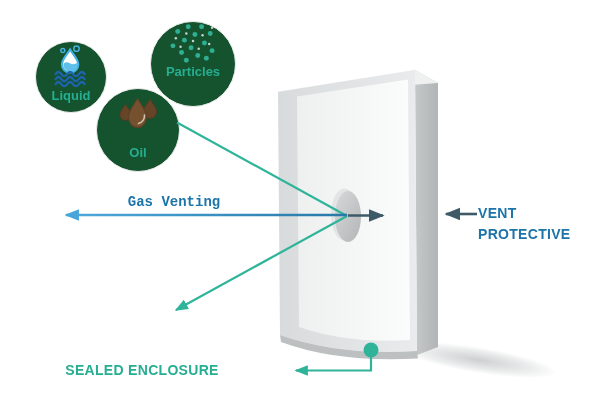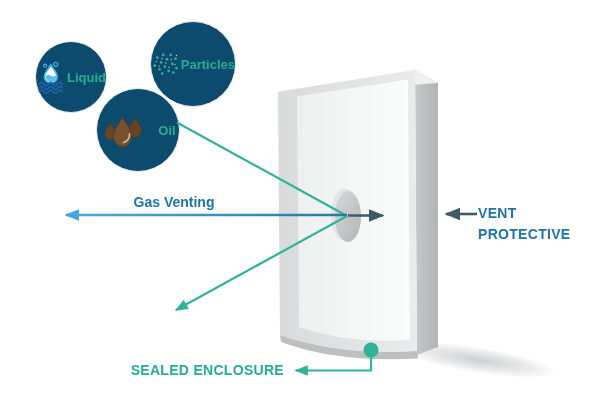--- a/index.html
+++ b/index.html
@@ -2,37 +2,37 @@
 <html><head>
 <meta charset="utf-8">
 <style>
   html,body{margin:0;padding:0;background:#fff;}
   #stage{
     position:relative;width:600px;height:400px;background:#ffffff;overflow:hidden;
     font-family:"Liberation Sans", sans-serif;
   }
   .circle{
     position:absolute;border-radius:50%;
-    background:#0c4a6e;border:1px solid #ececed;
+    background:#14532d;border:1px solid #ececed;
     box-sizing:border-box;
-    display:flex;flex-direction:row;align-items:center;justify-content:center;
+    display:flex;flex-direction:column;align-items:center;
     z-index:1;
   }
   .circle .clabel{
     font-weight:bold;font-size:13px;color:#26ae92;line-height:14px;margin-top:1px;
   }
   #circle-liquid{left:35px;top:41px;width:72px;height:72px;}
   #circle-particles{left:150px;top:21px;width:86px;height:86px;}
   #circle-oil{left:96px;top:88px;width:84px;height:84px;z-index:2;gap:12px;}
   #diagram-svg{position:absolute;left:0;top:0;z-index:3;pointer-events:none;}
   .lbl{position:absolute;z-index:4;font-weight:bold;}
-  #lbl-gas-venting{left:104px;top:194px;width:140px;text-align:center;font-size:14px;color:#1c74a8;}
+  #lbl-gas-venting{left:104px;top:194px;width:140px;text-align:center;font-size:14px;color:#1c74a8;font-family:Liberation Mono, monospace;}
   #lbl-pressure-eq{left:92px;top:219px;width:164px;text-align:center;font-size:14px;color:#1c74a8;}
   #lbl-protective{left:478px;top:203px;font-size:14px;line-height:21px;color:#1c74a8;letter-spacing:.3px;}
-  #lbl-sealed{left:0px;top:362px;width:284px;text-align:right;font-size:14px;color:#26ae92;letter-spacing:.3px;}
+  #lbl-sealed{left:0px;top:362px;width:284px;text-align:center;font-size:14px;color:#26ae92;letter-spacing:.3px;}
 </style>
 </head>
 <body>
 
 <div id="stage">
 
   <div class="circle" id="circle-liquid">
     <svg width="40" height="46" viewBox="0 0 44 48">
       <circle cx="13" cy="8" r="2.2" fill="none" stroke="#45b2e5" stroke-width="1.6"></circle>
       <circle cx="28" cy="6" r="3" fill="none" stroke="#45b2e5" stroke-width="1.6"></circle>

